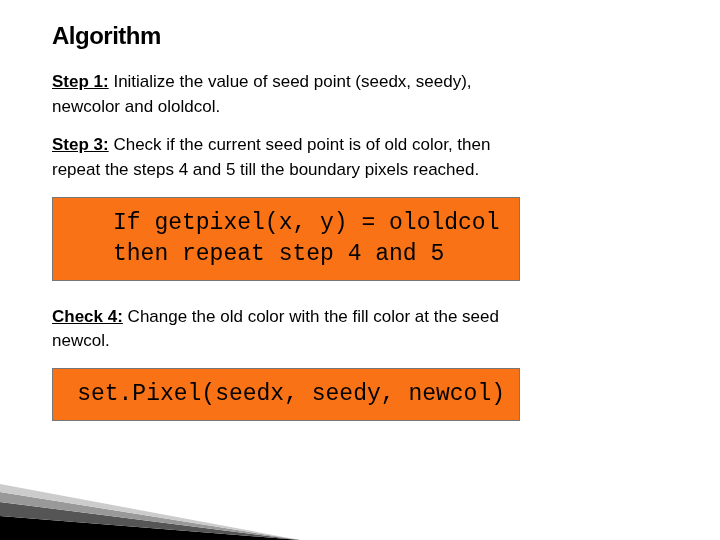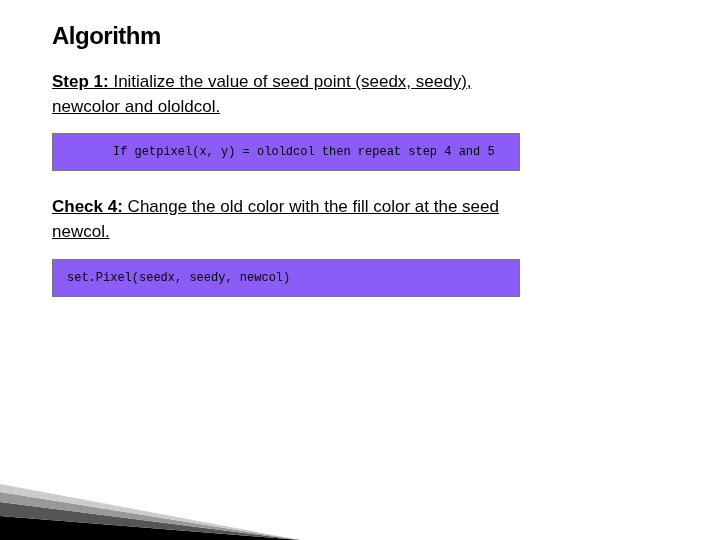--- a/index.html
+++ b/index.html
@@ -24,37 +24,36 @@
     font-size: 24px;
     font-weight: bold;
     margin: 0 0 20px 0;
     letter-spacing: -0.5px;
     font-family: Arial, Helvetica, sans-serif;
   }
   .step {
     font-size: 17px;
     line-height: 1.45;
     margin: 0 0 14px 0;
-    text-decoration: underline;
   }
   .step .label {
     font-weight: bold;
     text-decoration: underline;
   }
   .codebox {
     border: 1px solid #777;
     padding: 10px 14px 10px 60px;
     margin: 8px 0 24px 0;
     font-family: "Courier New", Courier, monospace;
-    font-size: 12px;
+    font-size: 23px;
     line-height: 1.35;
-    background: #8b5cf6;
+    background: #f97316;
   }
   .codebox.center {
-    text-align: left;
+    text-align: right;
     padding-left: 14px;
   }
   .wedge {
     position: absolute;
     left: 0;
     bottom: 0;
     pointer-events: none;
   }
 </style>
 </head>
@@ -62,20 +61,23 @@
 
 <div class="slide">
 
   <h1 class="title">Algorithm</h1>
 
   <p class="step">
     <span class="label">Step 1:</span><span> Initialize the value of seed point (seedx, seedy), newcolor and ololdcol.</span>
   </p>
 
 
+  <p class="step">
+    <span class="label">Step 3:</span><span> Check if the current seed point is of old color, then repeat the steps 4 and  5 till the boundary pixels reached.</span>
+  </p>
 
   <div class="codebox">If getpixel(x, y) = ololdcol then repeat step 4 and 5</div>
 
   <p class="step">
     <span class="label">Check 4:</span><span> Change the old color with the fill color at the seed newcol.</span>
   </p>
 
   <div class="codebox center">set.Pixel(seedx, seedy, newcol)</div>
 
   <svg class="wedge" width="300" height="60">

